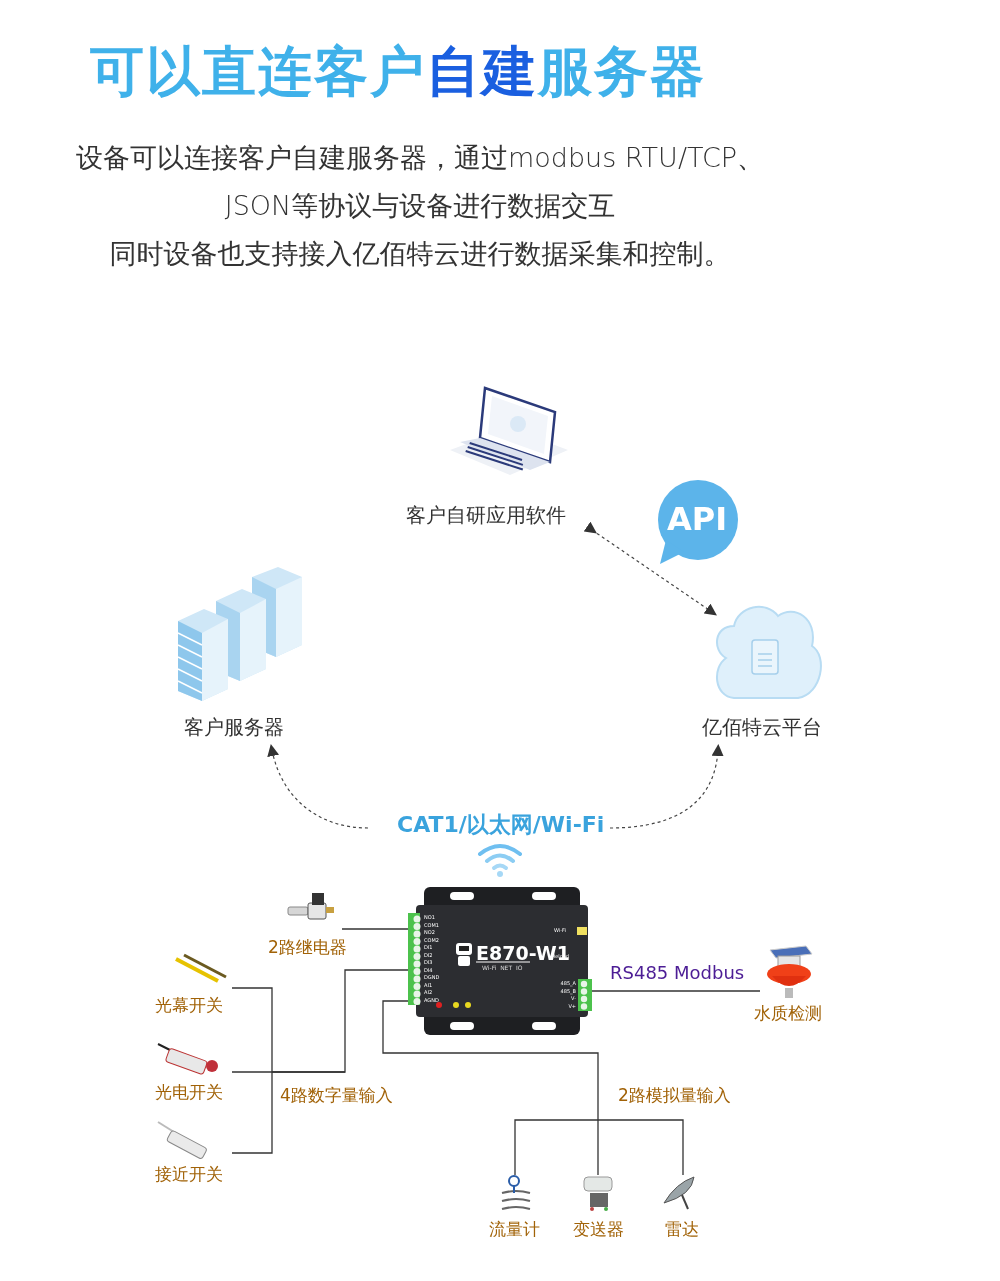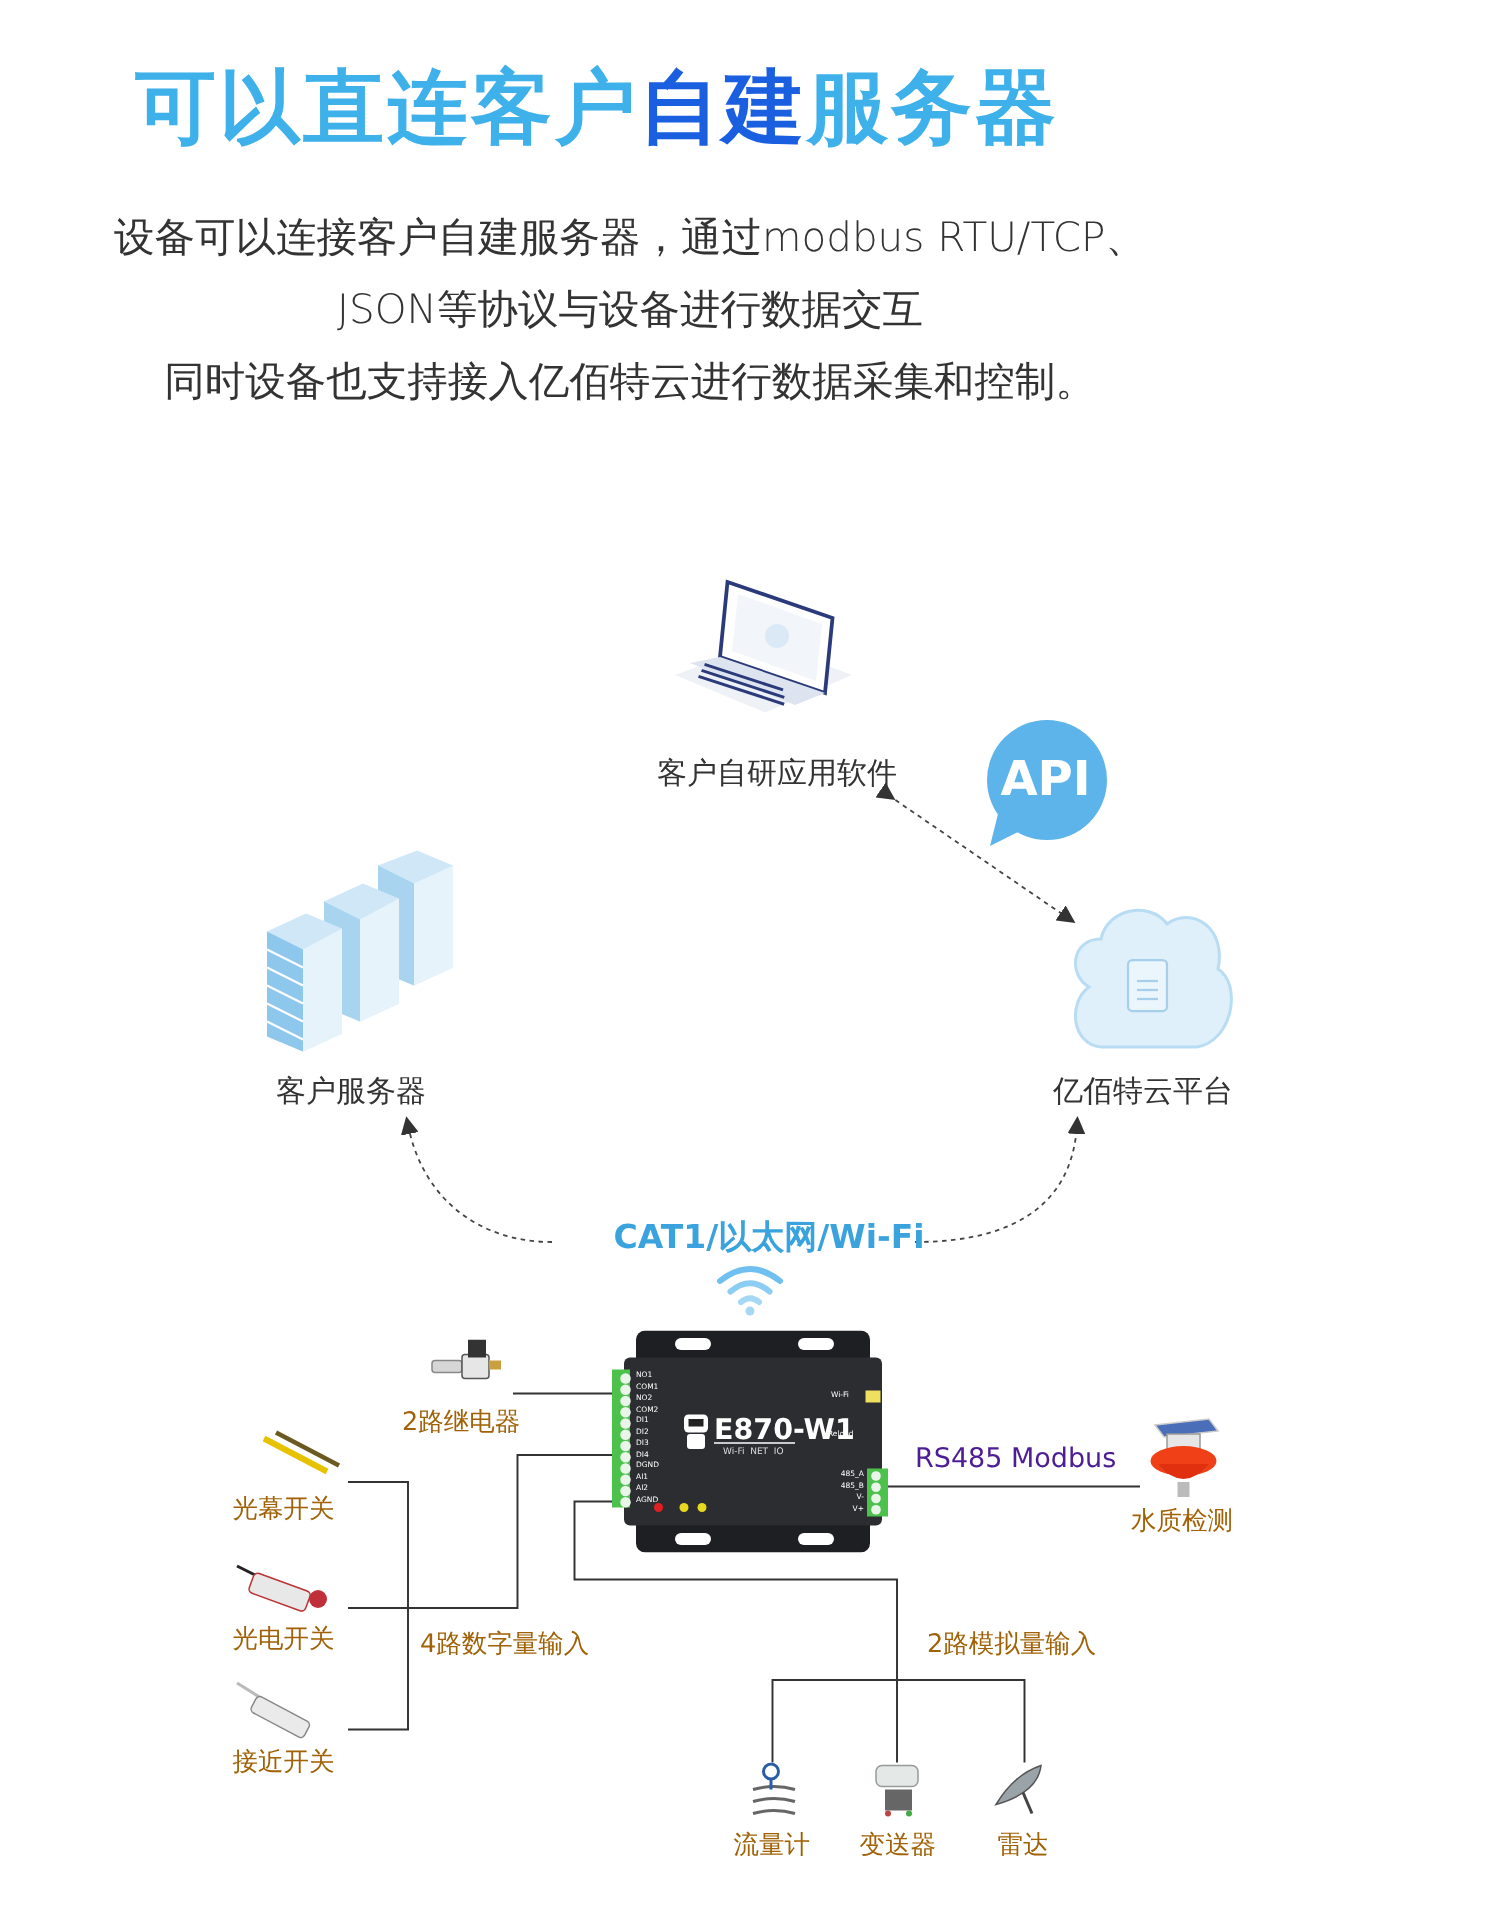--- a/index.html
+++ b/index.html
@@ -58,21 +58,21 @@
     <polygon points="52,16 108,36 104,74 48,54" fill="#f2f5fa"></polygon>
     <circle cx="78" cy="44" r="8" fill="#dbe9f6"></circle>
     <polygon points="20,62 40,58 110,82 90,90" fill="#dde3ef"></polygon>
     <g fill="#2b3a7a">
       <rect x="30" y="62" width="55" height="2" transform="rotate(18 30 62)"></rect>
       <rect x="28" y="66" width="58" height="2" transform="rotate(18 28 66)"></rect>
       <rect x="26" y="70" width="60" height="2" transform="rotate(18 26 70)"></rect>
     </g>
   </svg>
 </div>
-<div class="abs lbl" style="left:406px;top:502px;margin-left:32px;">客户自研应用软件</div>
+<div class="abs lbl" style="left:406px;top:502px;">客户自研应用软件</div>
 
 <div class="abs" style="left:652px;top:478px;width:90px;height:90px;">
   <svg width="90" height="90" viewBox="0 0 90 90">
     <circle cx="46" cy="42" r="40" fill="#5cb4ea"></circle>
     <polygon points="14,62 8,86 32,74" fill="#5cb4ea"></polygon>
   </svg>
 </div>
 <div class="abs" style="left:652px;top:500px;width:90px;text-align:center;font-size:32px;font-weight:bold;color:#fff;">API</div>
 
 <div class="abs" style="left:170px;top:565px;width:140px;height:140px;">
@@ -107,21 +107,21 @@
   <svg width="120" height="108" viewBox="0 0 120 108">
     <path d="M20,60 C6,52 8,28 28,28 C32,8 60,2 72,18 C88,6 112,20 106,48 C122,58 116,96 92,100 L28,100 C8,98 6,70 20,60 z" fill="#dff0fb" stroke="#b8dcf3" stroke-width="2"></path>
     <rect x="46" y="42" width="26" height="34" rx="3" fill="#eaf5fc" stroke="#a6cfeb" stroke-width="1.5"></rect>
     <line x1="52" y1="56" x2="66" y2="56" stroke="#a6cfeb" stroke-width="1.5"></line>
     <line x1="52" y1="62" x2="66" y2="62" stroke="#a6cfeb" stroke-width="1.5"></line>
     <line x1="52" y1="68" x2="66" y2="68" stroke="#a6cfeb" stroke-width="1.5"></line>
   </svg>
 </div>
 <div class="abs lbl" style="left:702px;top:714px;">亿佰特云平台</div>
 
-<div class="abs net-label" style="left:397px;top:810px;margin-left:12px;">CAT1/以太网/Wi-Fi</div>
+<div class="abs net-label" style="left:397px;top:810px;">CAT1/以太网/Wi-Fi</div>
 <div class="abs" style="left:476px;top:840px;width:48px;height:38px;">
   <svg width="48" height="38" viewBox="0 0 48 38">
     <path d="M4,14 Q24,-2 44,14" fill="none" stroke="#6fbff0" stroke-width="4" stroke-linecap="round"></path>
     <path d="M11,21 Q24,10 37,21" fill="none" stroke="#8ccdf3" stroke-width="4" stroke-linecap="round"></path>
     <path d="M18,28 Q24,23 30,28" fill="none" stroke="#a6d8f6" stroke-width="4" stroke-linecap="round"></path>
     <circle cx="24" cy="34" r="3" fill="#a6d8f6"></circle>
   </svg>
 </div>
 
 <div class="abs" style="left:406px;top:887px;width:192px;height:148px;">

